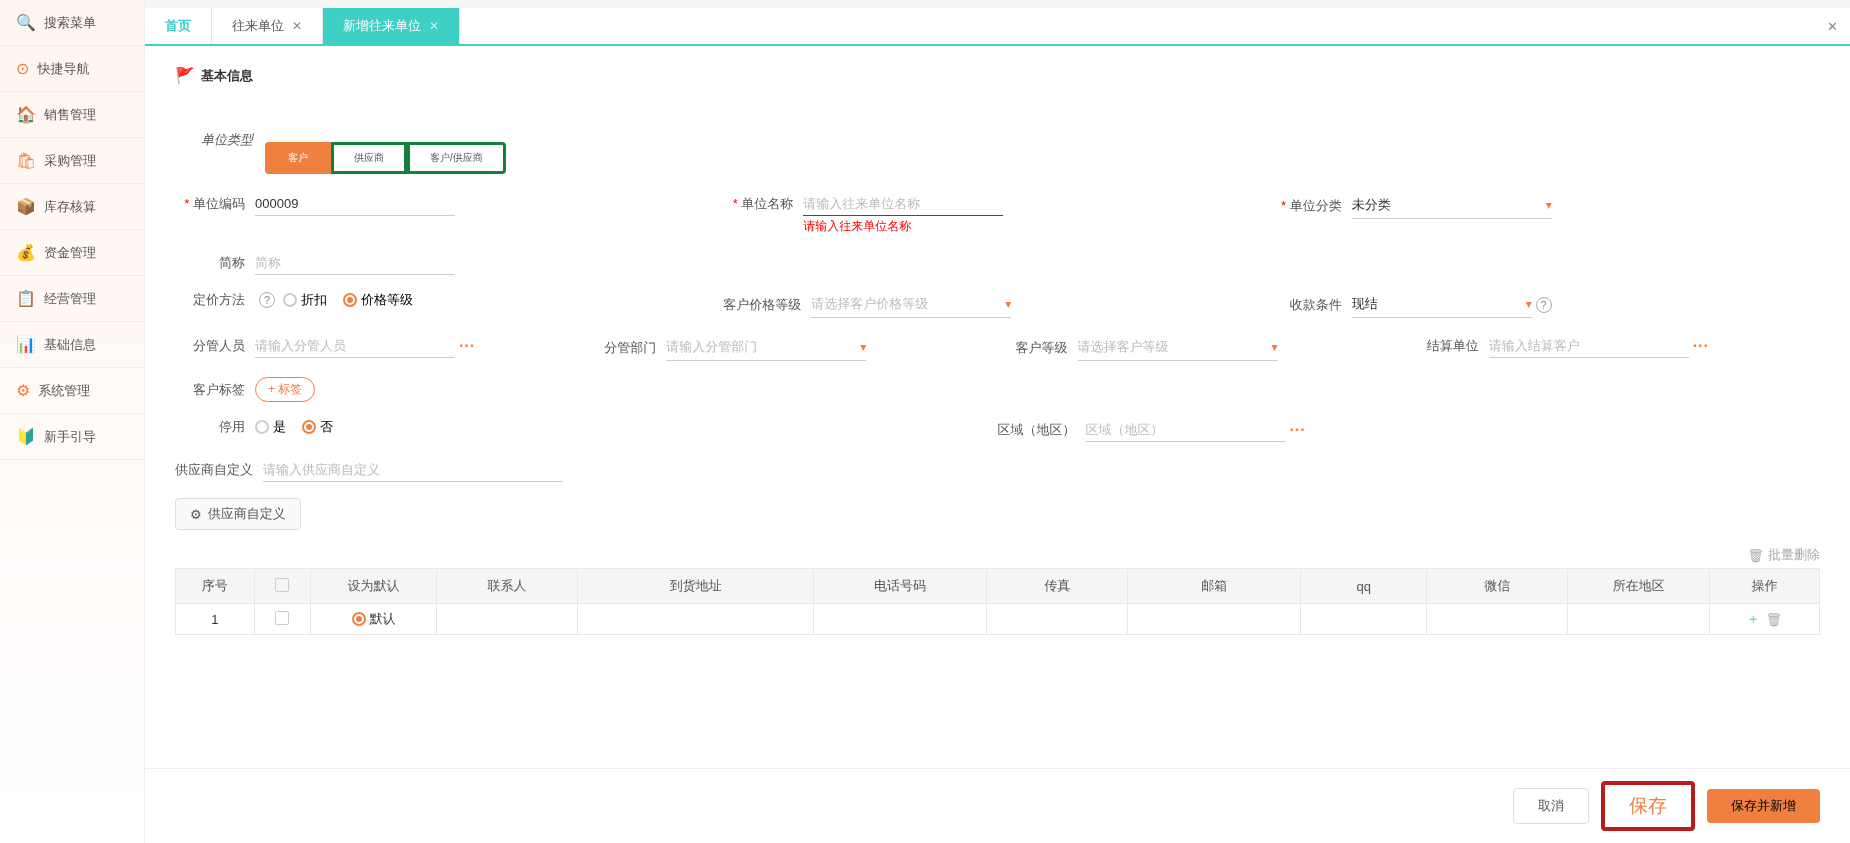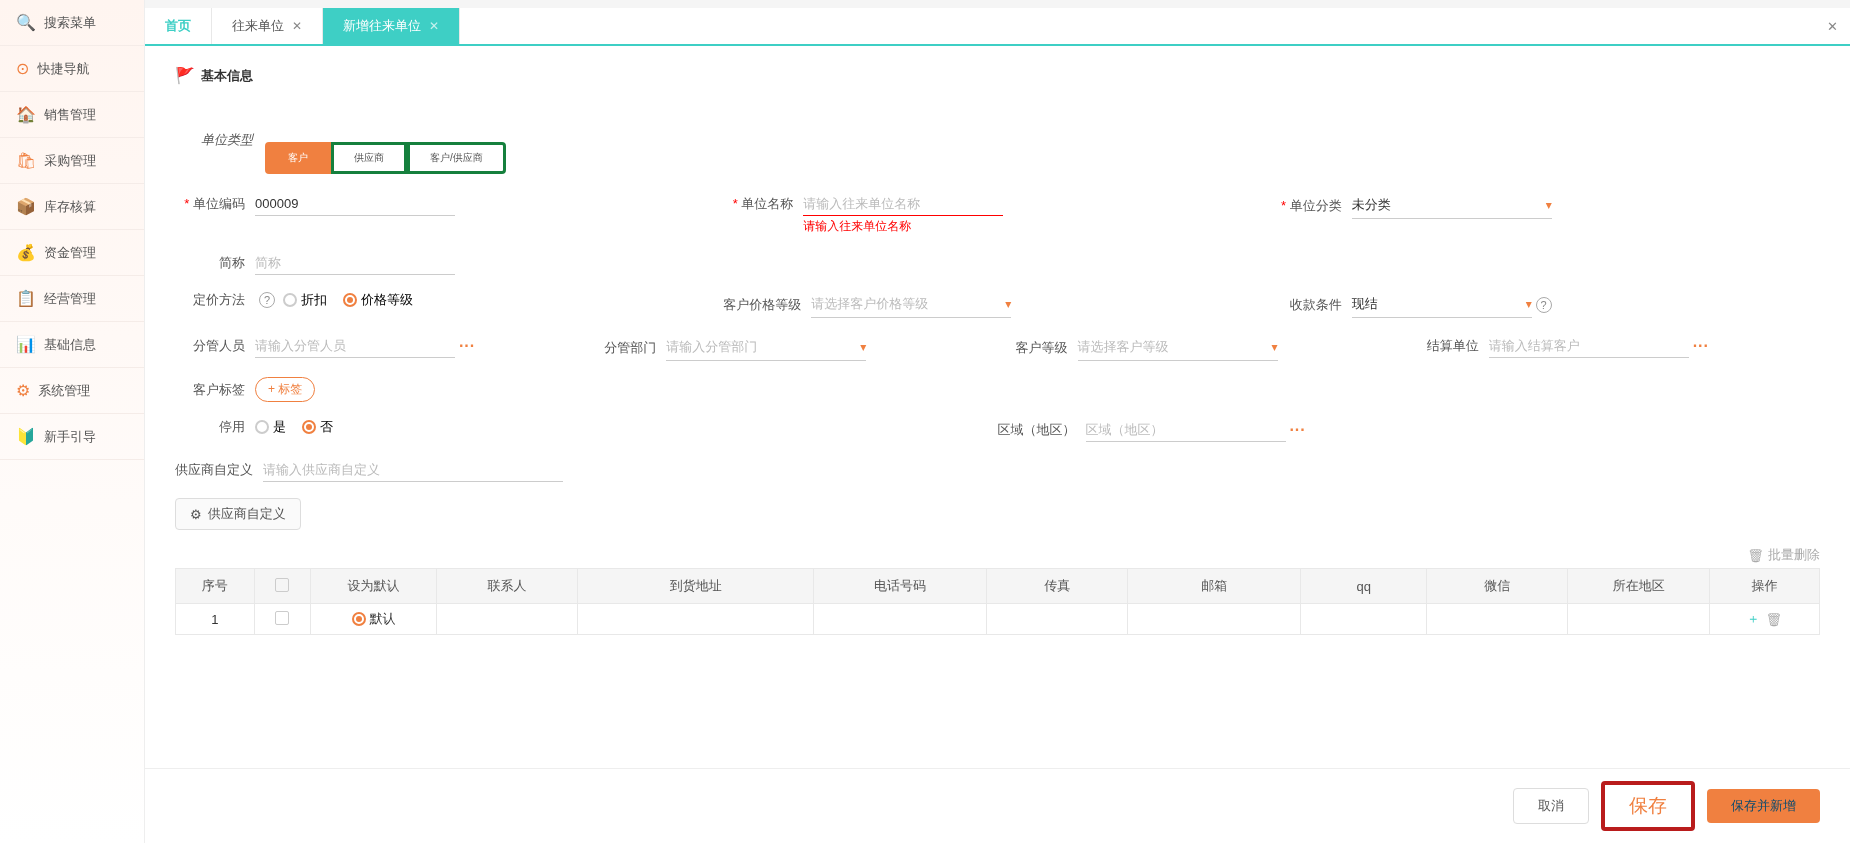--- a/index.html
+++ b/index.html
@@ -330,21 +330,21 @@
       font-size: 19px;
       color: #f08040;
     }
     .btn-save-new {
       padding: 8px 24px;
       border: none;
       background: #f08040;
       border-radius: 4px;
       cursor: pointer;
       font-size: 13px;
-      color: #0c4a6e;
+      color: #000000;
     }
     .inline-row { display: flex; align-items: center; }
 
     .checkbox {
       width: 14px; height: 14px;
       border: 1px solid #ccc;
       border-radius: 2px;
       display: inline-flex; align-items: center; justify-content: center;
       cursor: pointer;
     }

